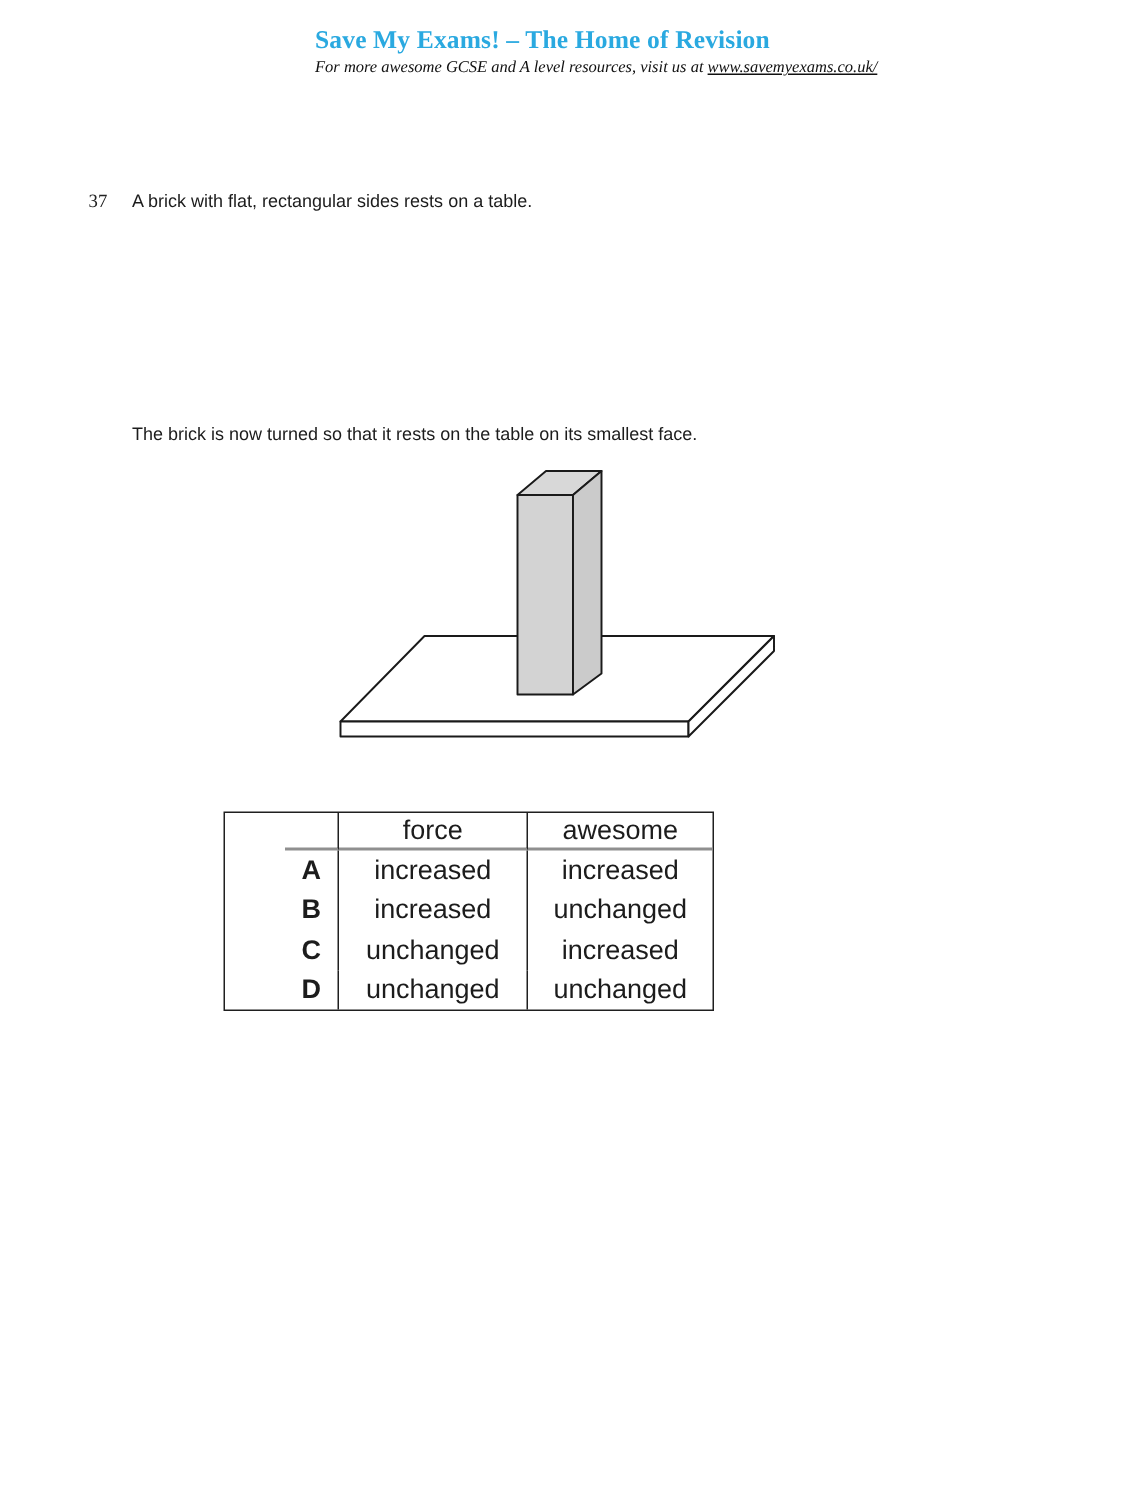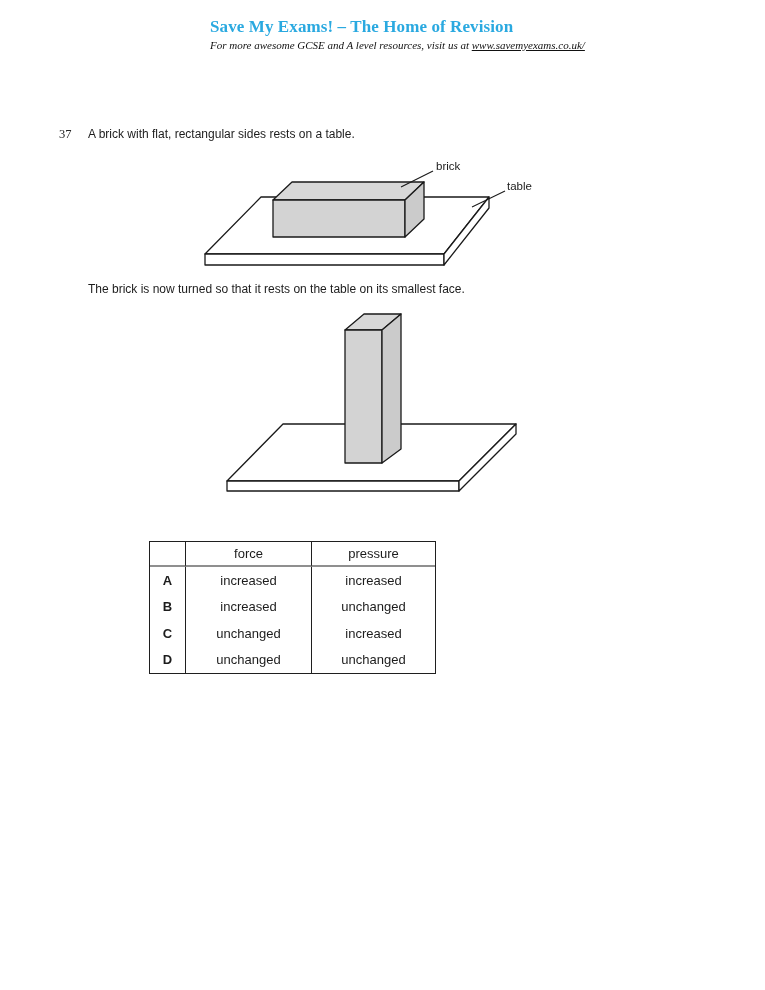--- a/index.html
+++ b/index.html
@@ -69,23 +69,24 @@
 
   
   .answer-table {
     position: absolute;
     left: 149px;
     top: 541px;
     display: grid;
     grid-template-columns: 36px 126px 123px;
     grid-template-rows: 25px 26.5px 26.5px 26.5px 26.5px;
     border: 1.4px solid #1f1f1f;
-    font-size: 13px;
+    font-size: 18px;
     color: #1c1c1c;
     background: #ffffff;
+    padding-left: 40px;
   }
   .answer-table .cell {
     display: flex;
     align-items: center;
     justify-content: center;
   }
   .answer-table .col-letter { border-right: 1.4px solid #1f1f1f; font-weight: bold; }
   .answer-table .col-force  { border-right: 1.4px solid #1f1f1f; }
   .answer-table .header-cell { border-bottom: 2px solid #8f8f8f; }
 </style>
@@ -95,59 +96,41 @@
 <div class="page">
 
   <div class="page-header">
     <div class="site-title">Save My Exams! – The Home of Revision</div>
     <div class="site-subtitle"><span>For more awesome GCSE and A level resources, visit us at </span><a>www.savemyexams.co.uk/</a></div>
   </div>
 
   <div class="q-number">37</div>
   <div class="q-text q-intro">A brick with flat, rectangular sides rests on a table.</div>
 
-  <div class="diagram diagram-1">
-    <svg width="360" height="120" viewBox="0 0 360 120">
-
-      <polygon points="10,99 66,42 294,42 249,99" fill="#ffffff" stroke="#1a1a1a" stroke-width="1.3" stroke-linejoin="round"></polygon>
-      <polygon points="10,99 249,99 249,110 10,110" fill="#ffffff" stroke="#1a1a1a" stroke-width="1.3" stroke-linejoin="round"></polygon>
-      <polygon points="249,99 294,42 294,53 249,110" fill="#ffffff" stroke="#1a1a1a" stroke-width="1.3" stroke-linejoin="round"></polygon>
-
-      <polygon points="78,45 97,27 229,27 210,45" fill="#d8d8d8" stroke="#1a1a1a" stroke-width="1.3" stroke-linejoin="round"></polygon>
-      <polygon points="78,45 210,45 210,82 78,82" fill="#d3d3d3" stroke="#1a1a1a" stroke-width="1.3" stroke-linejoin="round"></polygon>
-      <polygon points="210,45 229,27 229,64 210,82" fill="#cbcbcb" stroke="#1a1a1a" stroke-width="1.3" stroke-linejoin="round"></polygon>
-
-      <line x1="238" y1="16" x2="206" y2="32" stroke="#1a1a1a" stroke-width="1.1"></line>
-      <line x1="310" y1="36" x2="277" y2="52" stroke="#1a1a1a" stroke-width="1.1"></line>
-
-      <text x="241" y="15">brick</text>
-      <text x="312" y="35">table</text>
-    </svg>
-  </div>
 
   <div class="q-text q-turned">The brick is now turned so that it rests on the table on its smallest face.</div>
 
   <div class="diagram diagram-2">
     <svg width="320" height="200" viewBox="0 0 320 200">
 
       <polygon points="17,181 73,124 306,124 249,181" fill="#ffffff" stroke="#1a1a1a" stroke-width="1.3" stroke-linejoin="round"></polygon>
       <polygon points="17,181 249,181 249,191 17,191" fill="#ffffff" stroke="#1a1a1a" stroke-width="1.3" stroke-linejoin="round"></polygon>
       <polygon points="249,181 306,124 306,134 249,191" fill="#ffffff" stroke="#1a1a1a" stroke-width="1.3" stroke-linejoin="round"></polygon>
 
       <polygon points="135,30 154,14 191,14 172,30" fill="#d8d8d8" stroke="#1a1a1a" stroke-width="1.3" stroke-linejoin="round"></polygon>
       <polygon points="135,30 172,30 172,163 135,163" fill="#d3d3d3" stroke="#1a1a1a" stroke-width="1.3" stroke-linejoin="round"></polygon>
       <polygon points="172,30 191,14 191,149 172,163" fill="#cbcbcb" stroke="#1a1a1a" stroke-width="1.3" stroke-linejoin="round"></polygon>
     </svg>
   </div>
 
 
   <div class="answer-table">
     <div class="cell col-letter header-cell"></div>
     <div class="cell col-force header-cell">force</div>
-    <div class="cell header-cell">pressure</div>
+    <div class="cell header-cell">awesome</div>
 
     <div class="cell col-letter">A</div>
     <div class="cell col-force">increased</div>
     <div class="cell">increased</div>
 
     <div class="cell col-letter">B</div>
     <div class="cell col-force">increased</div>
     <div class="cell">unchanged</div>
 
     <div class="cell col-letter">C</div>

